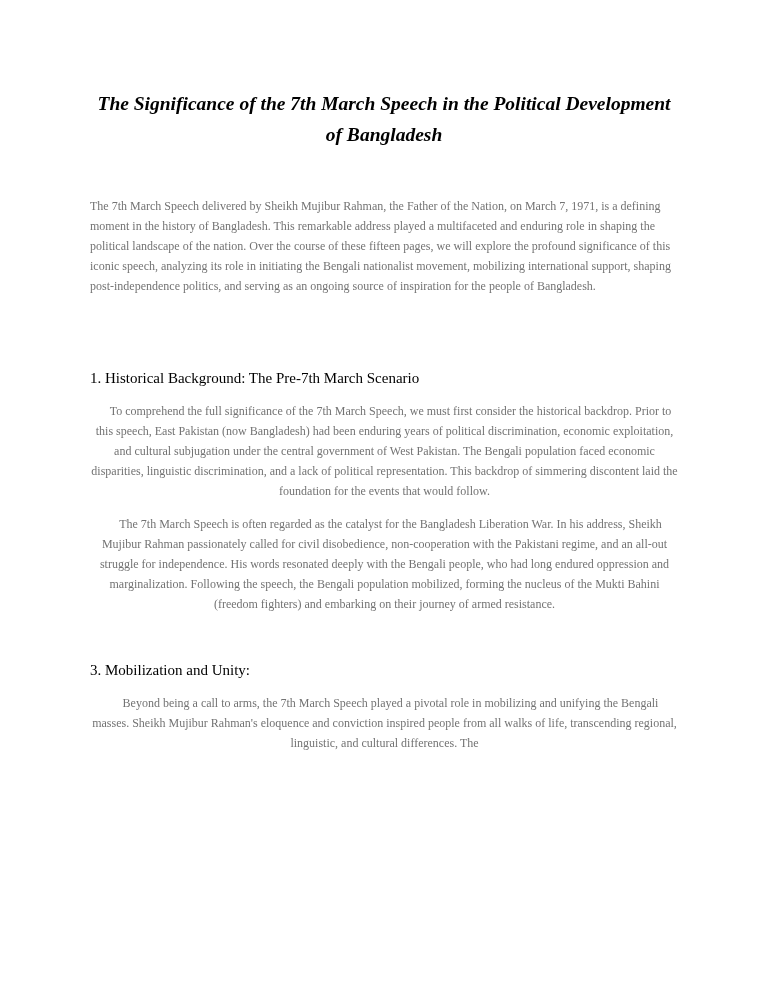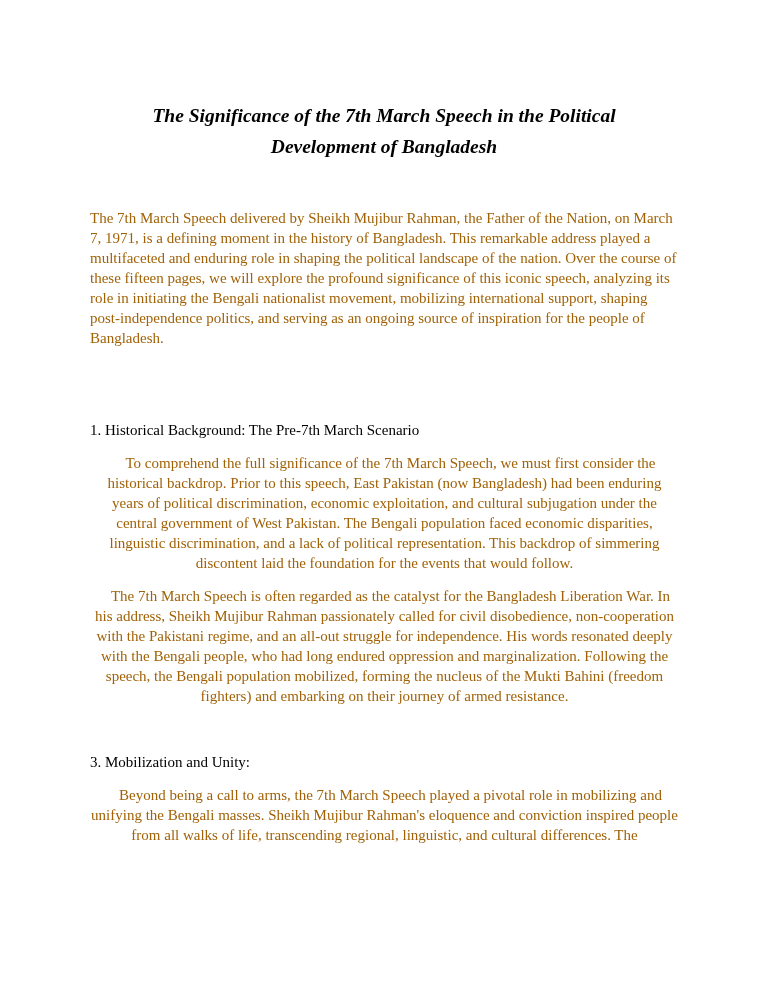--- a/index.html
+++ b/index.html
@@ -12,35 +12,35 @@
     width: 768px;
     height: 994px;
     box-sizing: border-box;
     padding: 0 90px;
     background: #ffffff;
     color: #000000;
     font-family: "Liberation Serif", "DejaVu Serif", serif;
     overflow: hidden;
   }
   .doc-title {
-    margin: 12px;
+    margin: 0;
     padding-top: 88px;
     font-size: 19.5px;
     line-height: 31px;
     font-weight: bold;
     font-style: italic;
     text-align: center;
     color: #000000;
     font-family: Liberation Serif, serif;
   }
   .doc-body-text {
-    font-size: 15px;
+    font-size: 12px;
     line-height: 20px;
     text-align: left;
-    color: #a16207;
+    color: #737373;
   }
   .intro-paragraph {
     margin: 46px 0 0 0;
   }
   .doc-section {
     margin: 0;
   }
   .section-heading {
     margin: 46px 0 0 0;
     font-size: 15px;

